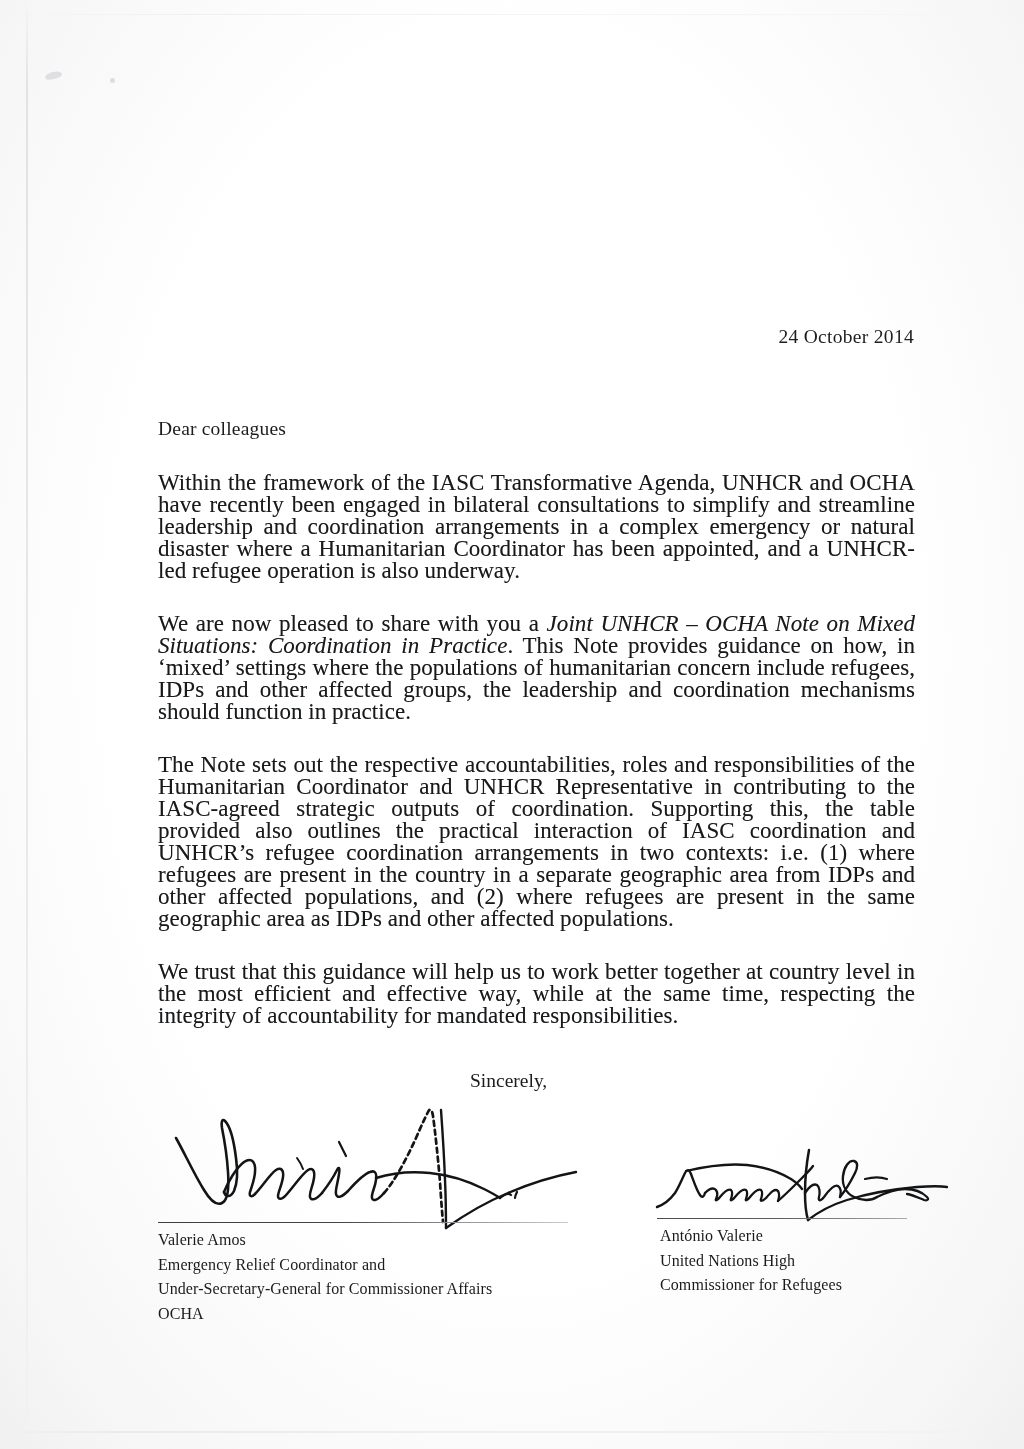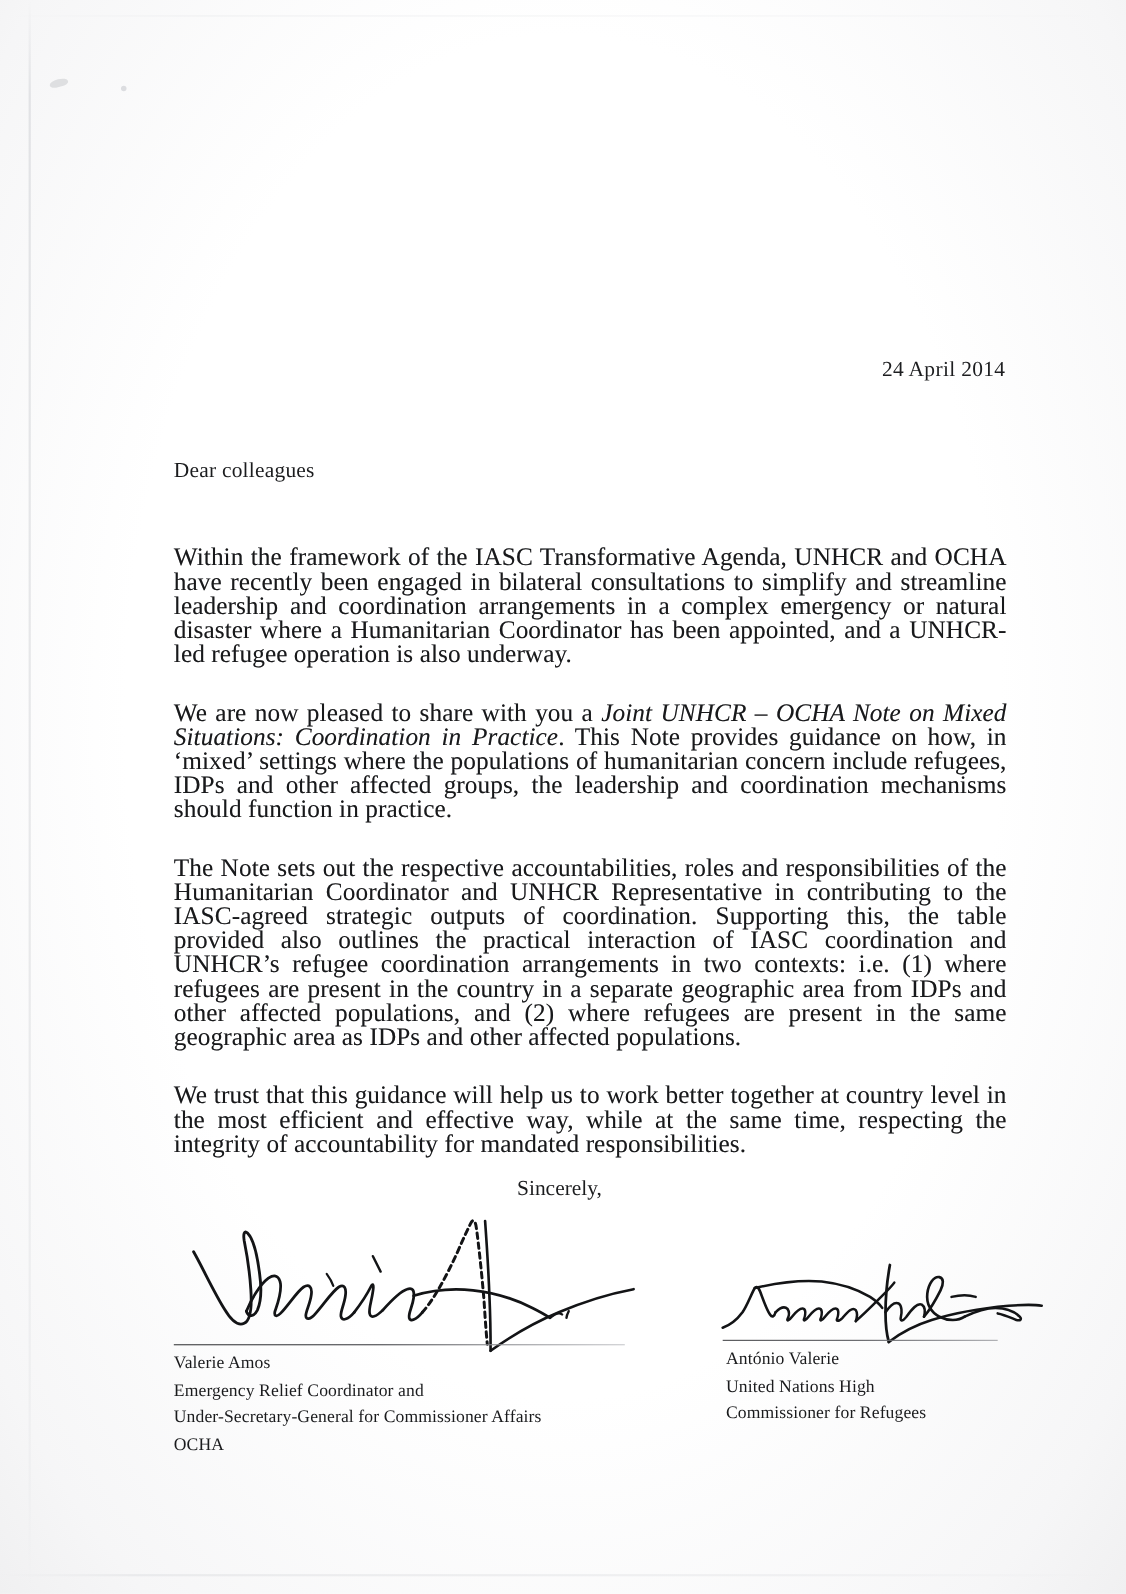--- a/index.html
+++ b/index.html
@@ -63,21 +63,21 @@
   .body-col {
     position: absolute;
     left: 158px;
     top: 418px;
     width: 757px;
   }
 
   .salutation {
     font-size: 19.5px;
     letter-spacing: 0.2px;
-    margin: 0 0 56px 0;
+    margin: 0 0 32px 0;
     color: #1b1c1e;
   }
 
   p.para {
     margin: 0 0 31px 0;
     font-size: 23px;
     line-height: 22px;
     text-align: justify;
     text-justify: inter-word;
     letter-spacing: 0.05px;
@@ -135,21 +135,21 @@
 <body>
 
 <div class="page">
 
   <div class="scan-edge-top"></div>
   <div class="scan-edge-left"></div>
   <div class="scan-edge-bottom"></div>
   <div class="speck speck-a"></div>
   <div class="speck speck-b"></div>
 
-  <div class="date">24 April 2014</div>
+  <div class="date">24 October 2014</div>
 
   <div class="body-col">
     <div class="salutation">Dear colleagues</div>
 
     <p class="para" id="para-0"><span>Within the framework of the IASC Transformative Agenda, UNHCR and OCHA have recently been engaged in bilateral consultations to simplify and streamline leadership and coordination arrangements in a complex emergency or natural disaster where a Humanitarian Coordinator has been appointed, and a UNHCR-led refugee operation is also underway.</span></p>
     <p class="para" id="para-1"><span>We are now pleased to share with you a </span><em>Joint UNHCR – OCHA Note on Mixed Situations: Coordination in Practice</em><span>. This Note provides guidance on how, in ‘mixed’ settings where the populations of humanitarian concern include refugees, IDPs and other affected groups, the leadership and coordination mechanisms should function in practice.</span></p>
     <p class="para" id="para-2"><span>The Note sets out the respective accountabilities, roles and responsibilities of the Humanitarian Coordinator and UNHCR Representative in contributing to the IASC-agreed strategic outputs of coordination.  Supporting this, the table provided also outlines the practical interaction of IASC coordination and UNHCR’s refugee coordination arrangements in two contexts: i.e. (1) where refugees are present in the country in a separate geographic area from IDPs and other affected populations, and (2) where refugees are present in the same geographic area as IDPs and other affected populations.</span></p>
     <p class="para" id="para-3"><span>We trust that this guidance will help us to work better together at country level in the most efficient and effective way, while at the same time, respecting the integrity of accountability for mandated responsibilities.</span></p>
   </div>
 

